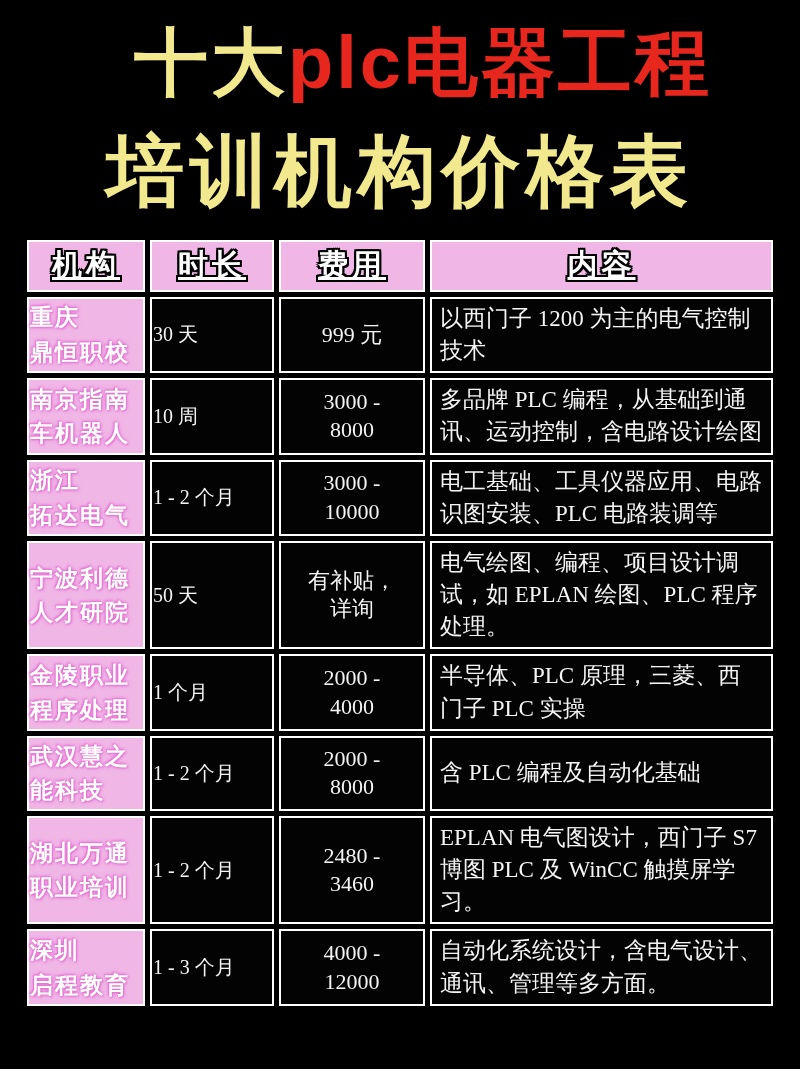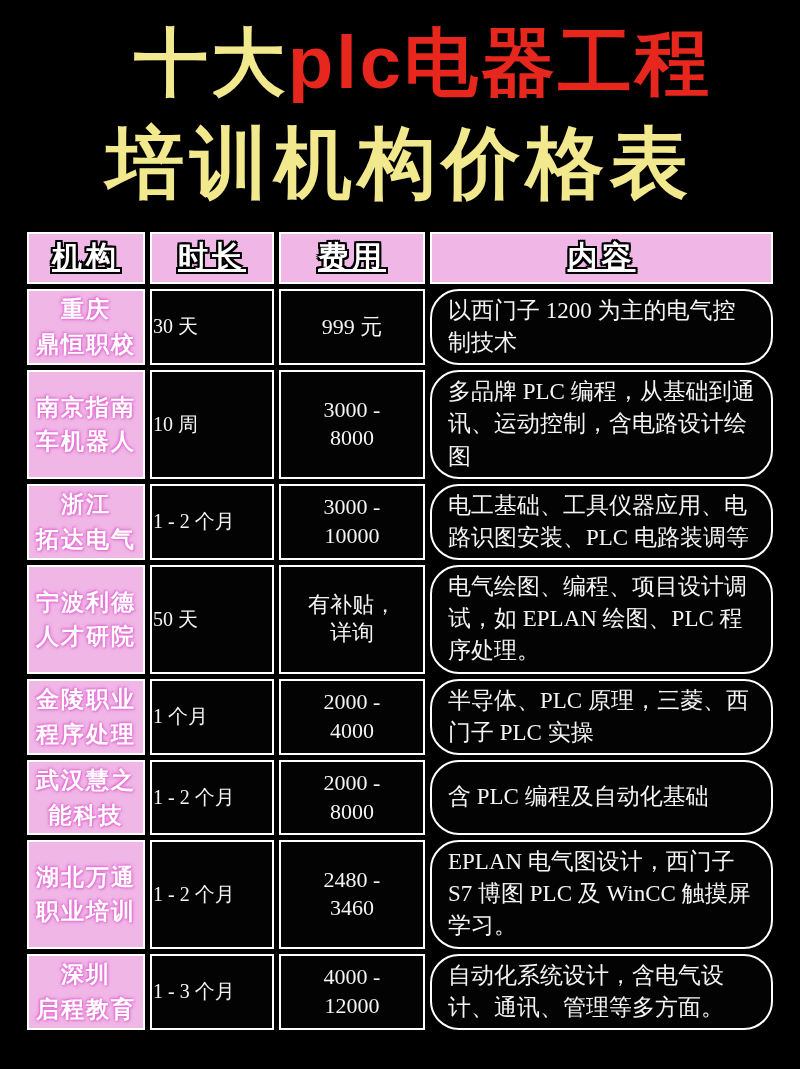--- a/index.html
+++ b/index.html
@@ -21,21 +21,21 @@
   .title-line1 {
     font-size: 74px;
     font-weight: bold;
     letter-spacing: 3px;
     margin-left: 46px;
   }
   .title-line2 {
     font-size: 78px;
     font-weight: bold;
     letter-spacing: 6px;
-    margin-top: 14px;
+    margin-top: 22px;
   }
   .ty { color: #f2e98f; }
   .tr { color: #e7271e; }
 
   table.price-table {
     margin: 18px auto 0 auto;
     width: 756px;
     border-collapse: separate;
     border-spacing: 5px;
     table-layout: fixed;
@@ -57,21 +57,20 @@
       -2px  2px 0 #000, 2px  2px 0 #000,
       -2px  0   0 #000, 2px  0   0 #000,
        0   -2px 0 #000, 0    2px 0 #000;
     text-decoration: underline;
   }
   td.org {
     background: #f0b6e6;
     color: #ffffff;
     font-weight: bold;
     font-size: 23px;
-    text-align: center;
     white-space: pre-line;
     line-height: 1.5;
     height: 66px;
     letter-spacing: 2px;
     text-shadow: 0 0 4px #e36fd2, 1px 1px 2px #e36fd2, -1px -1px 2px #e36fd2;
   }
   td.dur, td.fee, td.content {
     background: #030303;
     color: #f4f4f4;
     font-family: "Liberation Serif", serif;
@@ -82,23 +81,22 @@
   }
   td.fee {
     font-size: 22px;
     text-align: center;
     white-space: pre-line;
     line-height: 1.3;
   }
   td.content {
     font-size: 23px;
     text-align: left;
-    padding: 4px 16px;
+    padding: 4px 8px;
     line-height: 1.4;
-    border-radius: 29px;
   }
 </style>
 </head>
 <body>
 
 <div class="page">
 
   <header class="title-block">
     <div class="title-line1"><span class="ty">十大</span><span class="tr">plc电器工程</span></div>
     <div class="title-line2 ty">培训机构价格表</div>

